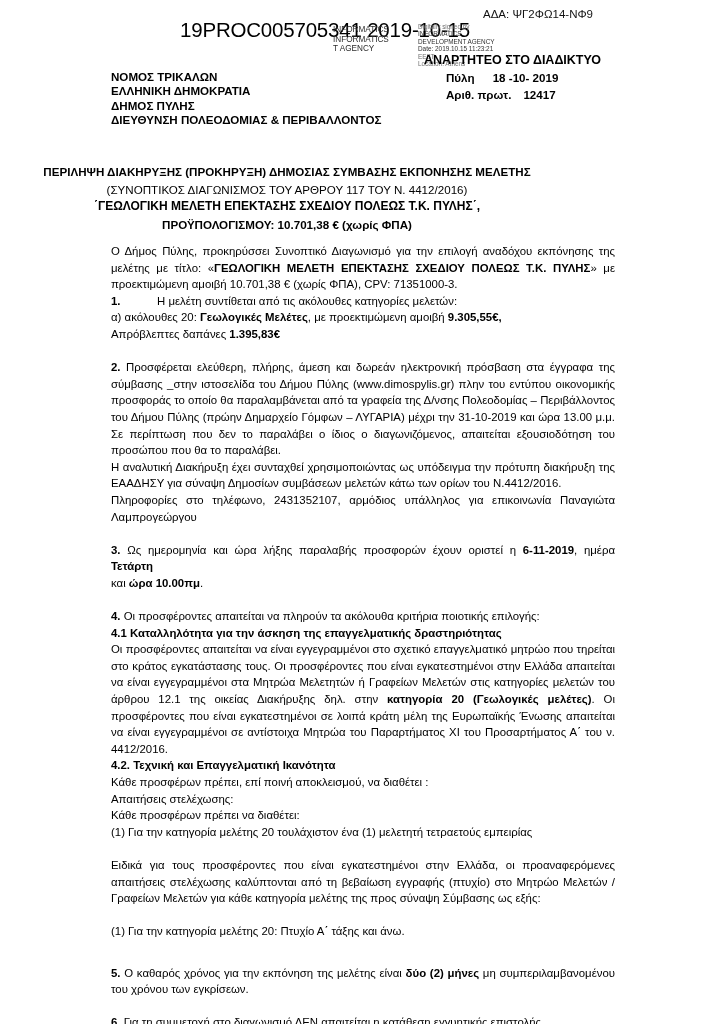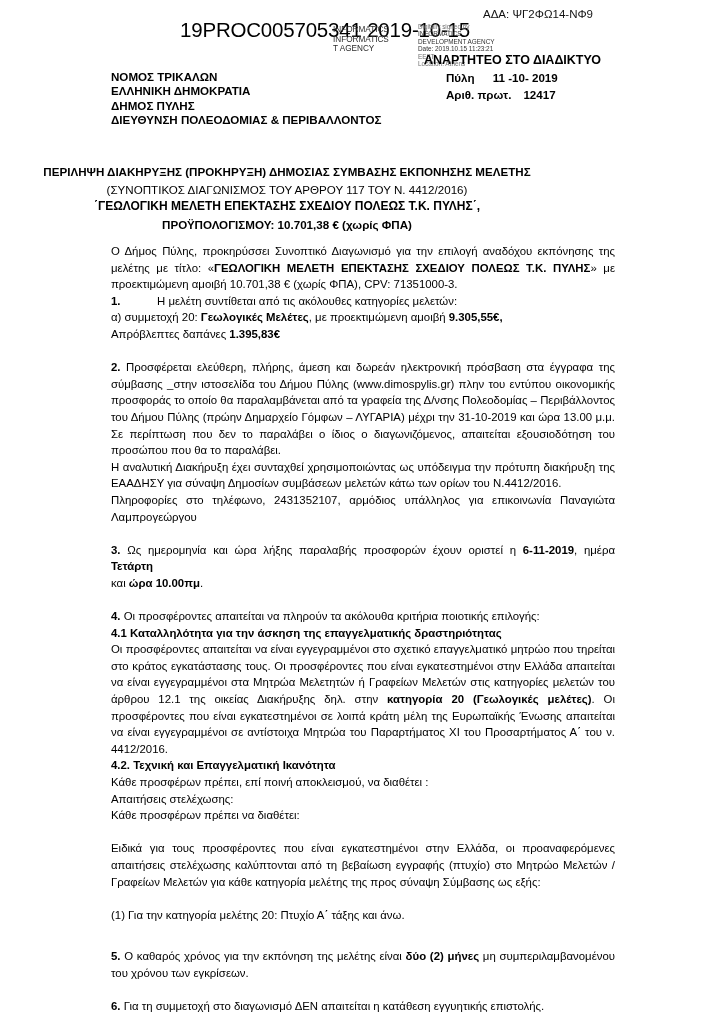--- a/index.html
+++ b/index.html
@@ -159,41 +159,41 @@
 
   <div class="authority">
     <div>ΝΟΜΟΣ ΤΡΙΚΑΛΩΝ</div>
     <div>ΕΛΛΗΝΙΚΗ ΔΗΜΟΚΡΑΤΙΑ</div>
     <div>ΔΗΜΟΣ ΠΥΛΗΣ</div>
     <div>ΔΙΕΥΘΥΝΣΗ ΠΟΛΕΟΔΟΜΙΑΣ &amp; ΠΕΡΙΒΑΛΛΟΝΤΟΣ</div>
   </div>
 
   <div class="protocol">
     <div>
-      <span class="lbl">Πύλη</span><span class="val">11 -10- 2019</span>
+      <span class="lbl">Πύλη</span><span class="val">18 -10- 2019</span>
     </div>
     <div>
       <span class="lbl">Αριθ. πρωτ.</span><span class="val2">12417</span>
     </div>
   </div>
 
   <div class="title-block">
     <div class="title-1">ΠΕΡΙΛΗΨΗ ΔΙΑΚΗΡΥΞΗΣ (ΠΡΟΚΗΡΥΞΗ) ΔΗΜΟΣΙΑΣ ΣΥΜΒΑΣΗΣ ΕΚΠΟΝΗΣΗΣ ΜΕΛΕΤΗΣ</div>
     <div class="title-2">(ΣΥΝΟΠΤΙΚΟΣ ΔΙΑΓΩΝΙΣΜΟΣ ΤΟΥ ΑΡΘΡΟΥ 117 ΤΟΥ Ν. 4412/2016)</div>
     <div class="title-3">΄ΓΕΩΛΟΓΙΚΗ ΜΕΛΕΤΗ ΕΠΕΚΤΑΣΗΣ ΣΧΕΔΙΟΥ ΠΟΛΕΩΣ Τ.Κ. ΠΥΛΗΣ΄,</div>
     <div class="title-4">ΠΡΟΫΠΟΛΟΓΙΣΜΟΥ:  10.701,38 € (χωρίς ΦΠΑ)</div>
   </div>
 
   <div class="body-area">
 
     <p class="j"><span>Ο Δήμος Πύλης, προκηρύσσει Συνοπτικό Διαγωνισμό για την επιλογή αναδόχου εκπόνησης της μελέτης με τίτλο: «</span><span class="b">ΓΕΩΛΟΓΙΚΗ ΜΕΛΕΤΗ ΕΠΕΚΤΑΣΗΣ ΣΧΕΔΙΟΥ ΠΟΛΕΩΣ Τ.Κ. ΠΥΛΗΣ</span><span>» με προεκτιμώμενη αμοιβή 10.701,38 €  (χωρίς ΦΠΑ), CPV: 71351000-3.</span></p>
 
     <p class="l"><span class="indent-num">1.</span><span>Η μελέτη συντίθεται από τις  ακόλουθες κατηγορίες μελετών:</span></p>
 
-    <p class="l"><span>α) συμμετοχή 20:  </span><span class="b">Γεωλογικές Μελέτες</span><span>, με προεκτιμώμενη αμοιβή </span><span class="b">9.305,55€,</span></p>
+    <p class="l"><span>α) ακόλουθες 20:  </span><span class="b">Γεωλογικές Μελέτες</span><span>, με προεκτιμώμενη αμοιβή </span><span class="b">9.305,55€,</span></p>
 
     <p class="l"><span>Απρόβλεπτες δαπάνες  </span><span class="b">1.395,83€</span></p>
 
     <div class="gap"></div>
 
     <p class="j"><span class="b">2.</span><span> Προσφέρεται ελεύθερη, πλήρης, άμεση και δωρεάν ηλεκτρονική πρόσβαση στα έγγραφα της σύμβασης _στην ιστοσελίδα του Δήμου Πύλης (www.dimospylis.gr) πλην του εντύπου οικονομικής προσφοράς το οποίο θα παραλαμβάνεται από τα γραφεία της Δ/νσης Πολεοδομίας – Περιβάλλοντος του Δήμου Πύλης (πρώην Δημαρχείο Γόμφων – ΛΥΓΑΡΙΑ) μέχρι την 31-10-2019 και ώρα 13.00 μ.μ. Σε περίπτωση που δεν το παραλάβει ο ίδιος ο διαγωνιζόμενος, απαιτείται εξουσιοδότηση του προσώπου που θα το παραλάβει.</span></p>
 
     <p class="j">Η αναλυτική Διακήρυξη έχει συνταχθεί χρησιμοποιώντας ως υπόδειγμα την πρότυπη διακήρυξη  της ΕΑΑΔΗΣΥ για σύναψη Δημοσίων συμβάσεων μελετών κάτω των ορίων του Ν.4412/2016.</p>
 
     <p class="j">Πληροφορίες στο τηλέφωνο, 2431352107, αρμόδιος υπάλληλος για  επικοινωνία Παναγιώτα Λαμπρογεώργου</p>
@@ -208,20 +208,21 @@
 
     <p class="l b">4.1 Καταλληλότητα για την άσκηση της επαγγελματικής δραστηριότητας</p>
 
     <p class="j"><span>Οι προσφέροντες απαιτείται να είναι εγγεγραμμένοι στο σχετικό επαγγελματικό μητρώο που τηρείται στο κράτος εγκατάστασης τους. Οι προσφέροντες που είναι εγκατεστημένοι στην Ελλάδα απαιτείται να είναι εγγεγραμμένοι στα Μητρώα Μελετητών ή Γραφείων Μελετών στις κατηγορίες μελετών του άρθρου 12.1 της οικείας Διακήρυξης δηλ. στην </span><span class="b">κατηγορία 20 (Γεωλογικές μελέτες)</span><span>. Οι προσφέροντες που είναι εγκατεστημένοι  σε λοιπά κράτη μέλη της  Ευρωπαϊκής Ένωσης απαιτείται να είναι εγγεγραμμένοι σε αντίστοιχα Μητρώα του Παραρτήματος ΧΙ  του Προσαρτήματος Α΄ του ν. 4412/2016.</span></p>
 
     <p class="l b">4.2. Τεχνική  και Επαγγελματική Ικανότητα</p>
 
     <p class="l">Κάθε προσφέρων πρέπει, επί ποινή αποκλεισμού, να διαθέτει :</p>
     <p class="l">Απαιτήσεις στελέχωσης:</p>
     <p class="l">Κάθε προσφέρων πρέπει να διαθέτει:</p>
+    <p class="l">(1) Για την κατηγορία μελέτης 20  τουλάχιστον ένα (1) μελετητή τετραετούς εμπειρίας</p>
 
     <div class="gap"></div>
 
     <p class="j">Ειδικά για τους προσφέροντες που είναι εγκατεστημένοι στην Ελλάδα, οι προαναφερόμενες απαιτήσεις στελέχωσης καλύπτονται από τη βεβαίωση εγγραφής (πτυχίο) στο Μητρώο Μελετών / Γραφείων Μελετών για κάθε κατηγορία μελέτης της προς σύναψη Σύμβασης ως εξής:</p>
 
     <div class="gap"></div>
 
     <p class="l">(1)  Για την κατηγορία μελέτης 20: Πτυχίο Α΄ τάξης και άνω.</p>
 
     <div class="gap"></div>

